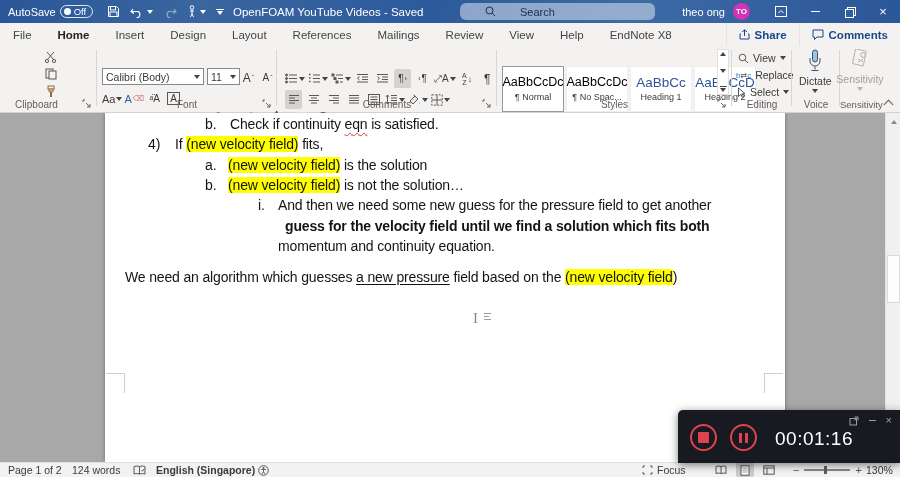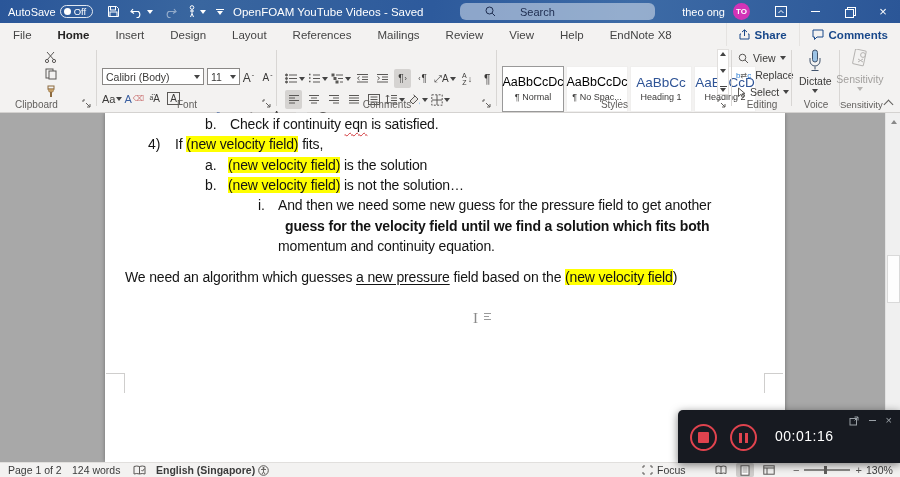--- a/index.html
+++ b/index.html
@@ -113,21 +113,21 @@
   .viewbtn.sel{background:#cfcdcb;}
 
   
   .recbar{position:absolute;left:678px;top:410px;width:222px;height:53px;background:#171a21;border-radius:5px 0 0 0;
     box-shadow:0 2px 8px rgba(0,0,0,.5);color:#fff;z-index:50;}
   .recctl{position:absolute;top:14px;width:27px;height:27px;border:2px solid #e0434e;border-radius:50%;
     display:flex;align-items:center;justify-content:center;}
   .stop-sq{width:11px;height:11px;background:#e0434e;border-radius:1px;}
   .pause-bars{display:flex;gap:3px;}
   .pause-bars span{display:block;width:3px;height:10px;background:#e0434e;}
-  .rectime{position:absolute;left:97px;top:18px;font-size:14px;letter-spacing:.5px;}
+  .rectime{position:absolute;left:97px;top:18px;font-size:19px;letter-spacing:.5px;}
   .recwin{position:absolute;right:8px;top:5px;display:flex;align-items:center;gap:10px;color:#9aa0a6;font-size:10px;}
 </style>
 </head>
 <body>
 
 <div class="screen">
 
   <div class="titlebar">
     <div class="autosave">
       <span>AutoSave</span>

